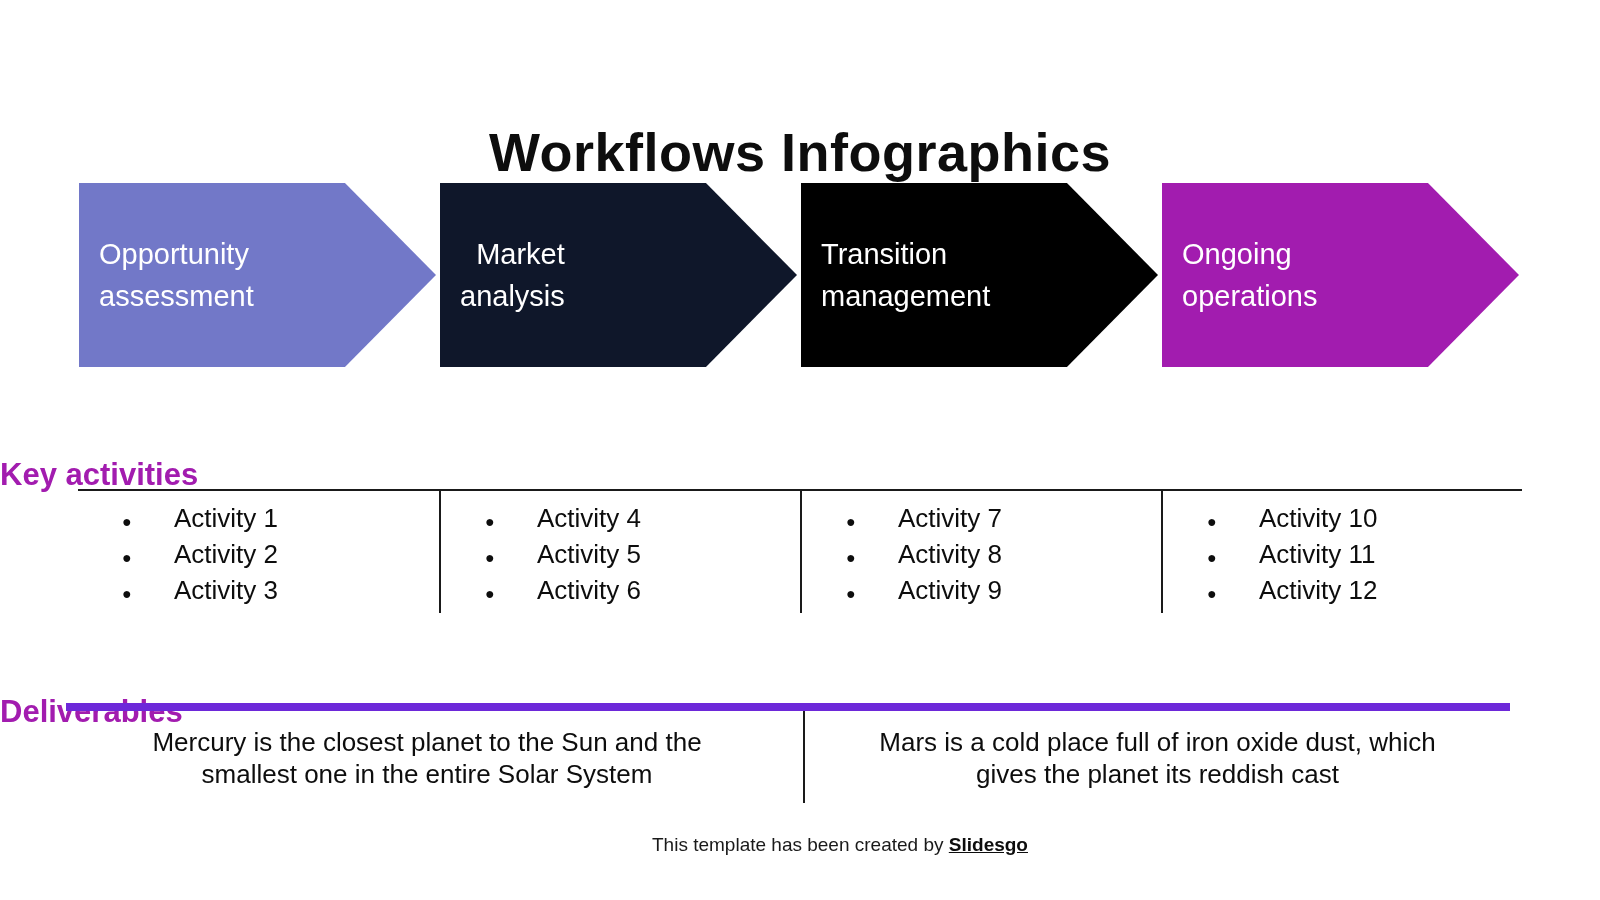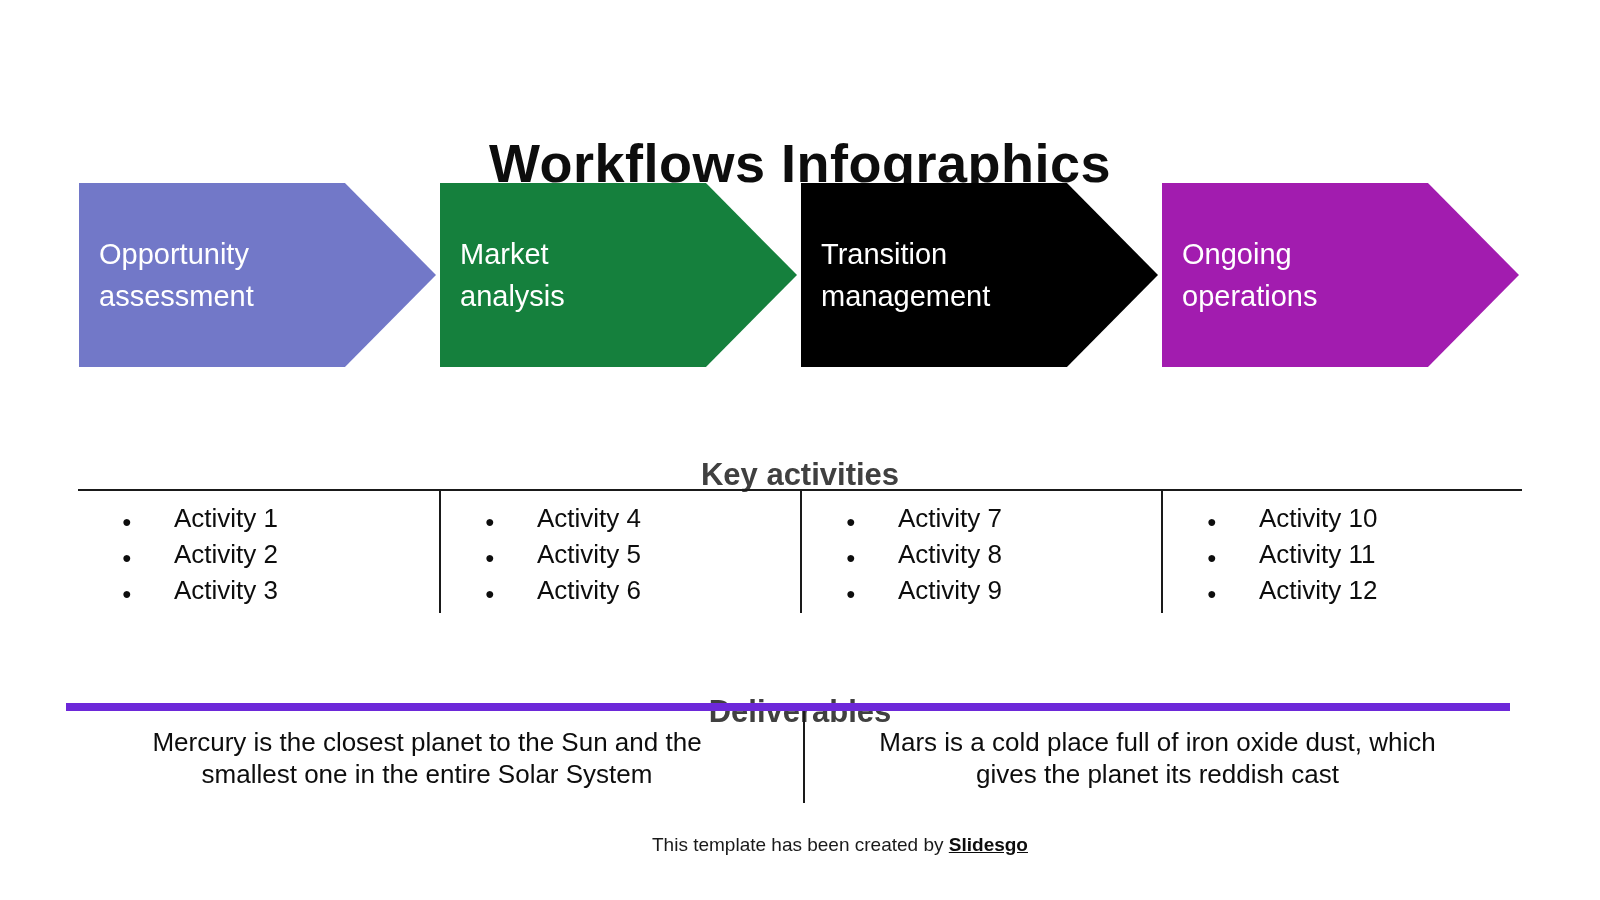--- a/index.html
+++ b/index.html
@@ -13,21 +13,21 @@
     overflow: hidden;
   }
   .slide {
     position: relative;
     width: 1600px;
     height: 900px;
     background: #ffffff;
   }
   .slide-title {
     position: absolute;
-    top: 96px;
+    top: 85px;
     left: 0;
     width: 100%;
     text-align: center;
     font-size: 54px;
     font-weight: 800;
     letter-spacing: 0.5px;
     color: #0d0d0d;
   }
   
   .arrows {
@@ -56,24 +56,24 @@
   }
   .arrow-0 { left: 79px; }
   .arrow-1 { left: 440px; }
   .arrow-2 { left: 801px; }
   .arrow-3 { left: 1162px; }
   
   .section-heading {
     position: absolute;
     left: 0;
     width: 100%;
-    text-align: center;
+    text-align: left;
     font-size: 31px;
     font-weight: 700;
-    color: #404040;
+    color: #a21caf;
   }
   .heading-activities { top: 431px; }
   .heading-deliverables { top: 668px; }
   
   .ka-table {
     position: absolute;
     left: 78px;
     top: 489px;
     width: 1444px;
     height: 122px;
@@ -141,21 +141,21 @@
 
 <div class="slide">
 
   <h1 class="slide-title">Workflows Infographics</h1>
 
   <div class="arrows">
     <div class="arrow arrow-0" style="background: rgb(114, 120, 200);">
       <div class="arrow-label">Opportunity
 assessment</div>
     </div>
-    <div class="arrow arrow-1" style="background: #15803d;">
+    <div class="arrow arrow-1" style="background: #0f172a; text-align: right;">
       <div class="arrow-label">Market
 analysis</div>
     </div>
     <div class="arrow arrow-2" style="background: #000000;">
       <div class="arrow-label">Transition
 management</div>
     </div>
     <div class="arrow arrow-3" style="background: #a21caf;">
       <div class="arrow-label">Ongoing
 operations</div>

